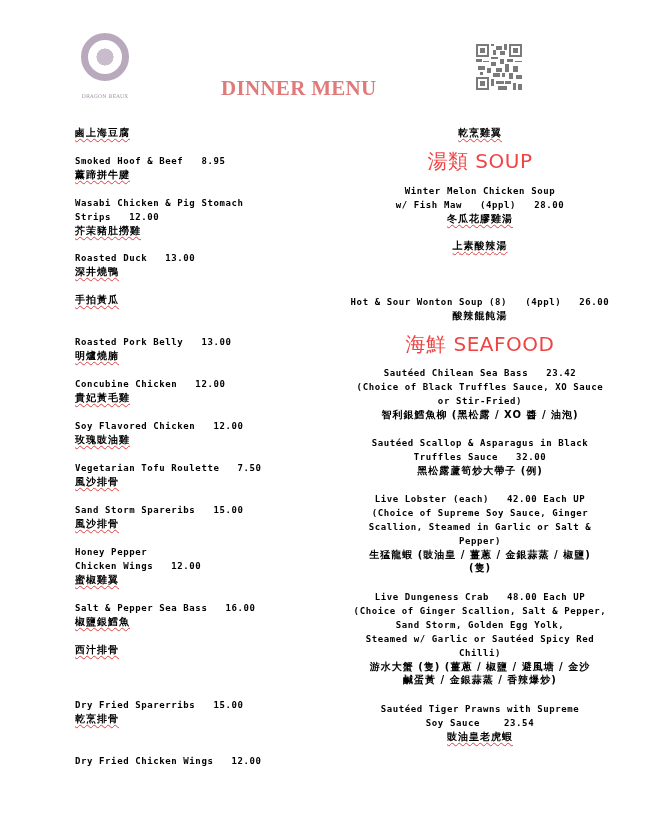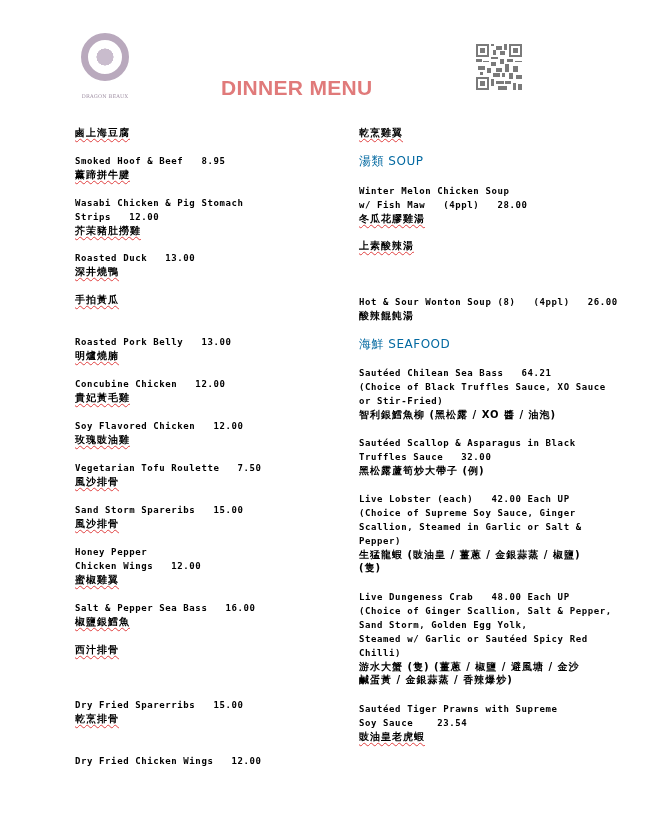--- a/index.html
+++ b/index.html
@@ -15,43 +15,43 @@
       position: absolute; left: 4px; top: 0; width: 48px; height: 48px;
       border-radius: 50%; border: 7px solid #b9a9bd; box-sizing: border-box;
       background: radial-gradient(circle, #c9bccd 0 35%, #ffffff 36% 100%);
     }
     .logo-text {
       position: absolute; left: 0; top: 60px; width: 56px; text-align: center;
       font-family: "DejaVu Serif", serif; font-size: 5px; color: #9f8fa3; letter-spacing: 0.2px;
     }
     .title {
       position: absolute; left: 221px; top: 76px;
-      font-family: Liberation Sans, sans-serif; font-weight: bold; font-size: 21px;
+      font-family: Liberation Serif, serif; font-weight: bold; font-size: 21px;
       color: #e07a7a; letter-spacing: 0.3px;
     }
     .qr {
       position: absolute; left: 476px; top: 44px; width: 46px; height: 46px;
     }
     .col { position: absolute; top: 126px; }
     .col-left { left: 75px; width: 250px; }
-    .col-right { left: 359px; width: 270px; }
+    .col-right { left: 345px; width: 270px; text-align: center; }
     .item { margin: 0; font-weight: bold; }
     .en {
       font-size: 9px; line-height: 14px; letter-spacing: 0.6px; white-space: pre-wrap;
     }
     .zh {
       font-family: "DejaVu Sans", sans-serif; font-size: 10px; line-height: 13px;
       letter-spacing: 1px; white-space: pre-wrap;
     }
     .squig {
       text-decoration: underline wavy #e04040; text-decoration-thickness: 1px;
       text-underline-offset: 2px;
     }
     .section {
-      font-family: "DejaVu Sans", sans-serif; color: #0369a1; font-size: 12px;
+      font-family: "DejaVu Sans", sans-serif; color: #ef4444; font-size: 20px;
       line-height: 22px; letter-spacing: 0.5px;
     }
   </style>
 </head>
 <body>
 
 <div class="logo">
   <div class="logo-ring"></div>
   <div class="logo-text">DRAGON BEAUX</div>
 </div>
@@ -180,21 +180,21 @@
   </div>
   <div class="item" style="height:38px">
     <div class="en">Hot &amp; Sour Wonton Soup (8)   (4ppl)   26.00</div>
     <div class="zh">酸辣餛飩湯</div>
   </div>
 
   <div class="section" style="height:33px">
     <span>海鮮 SEAFOOD</span>
   </div>
   <div class="item" style="height:70px">
-    <div class="en">Sautéed Chilean Sea Bass   64.21
+    <div class="en">Sautéed Chilean Sea Bass   23.42
 (Choice of Black Truffles Sauce, XO Sauce
 or Stir-Fried)</div>
     <div class="zh">智利銀鱈魚柳 (黑松露 / XO 醬 / 油泡)</div>
   </div>
   <div class="item" style="height:56px">
     <div class="en">Sautéed Scallop &amp; Asparagus in Black
 Truffles Sauce   32.00</div>
     <div class="zh">黑松露蘆筍炒大帶子 (例)</div>
   </div>
   <div class="item" style="height:98px">

